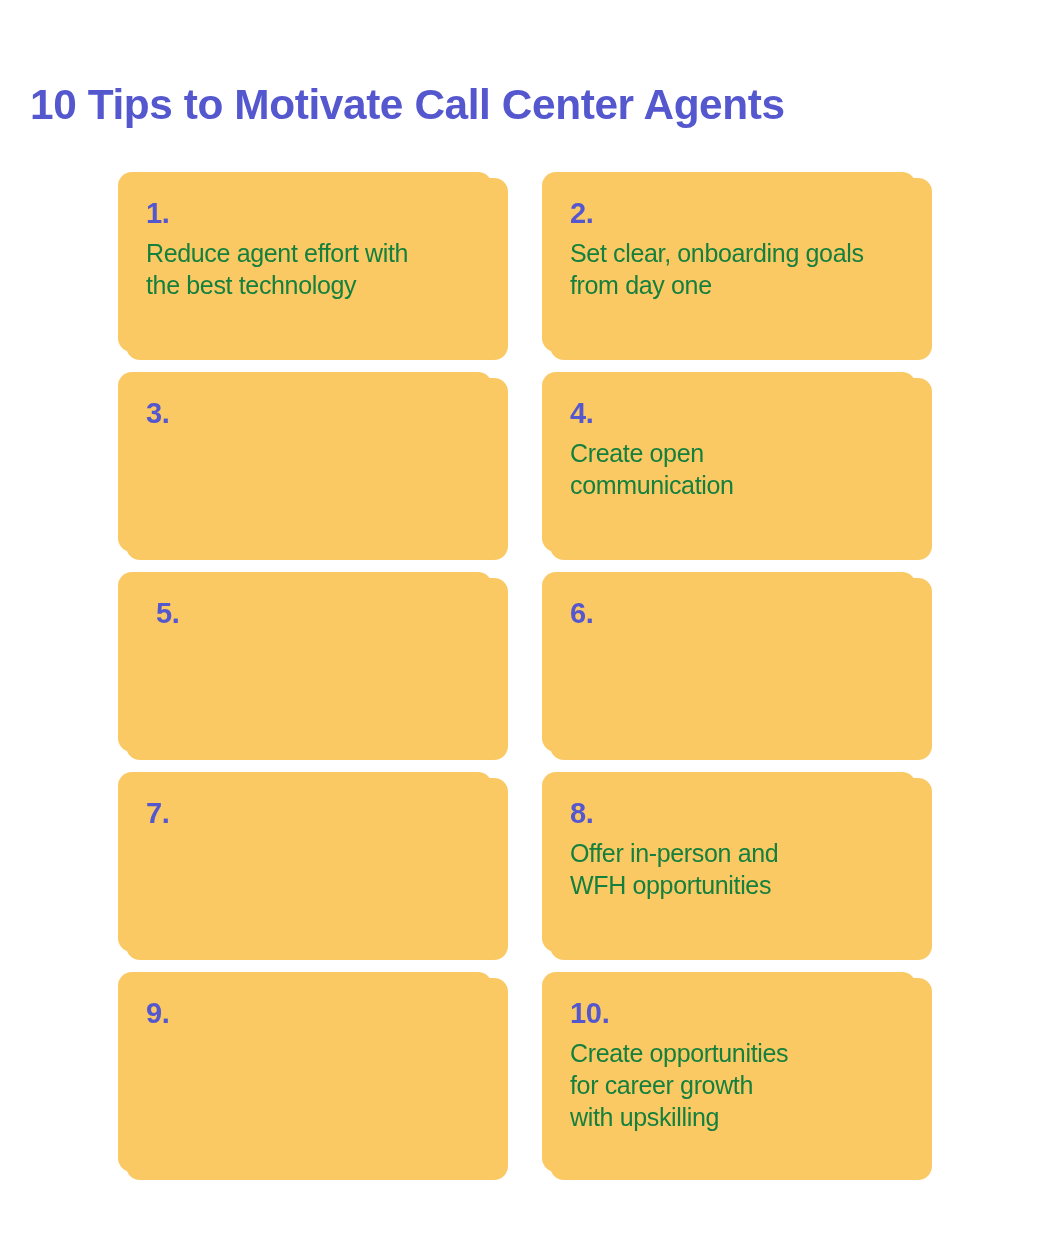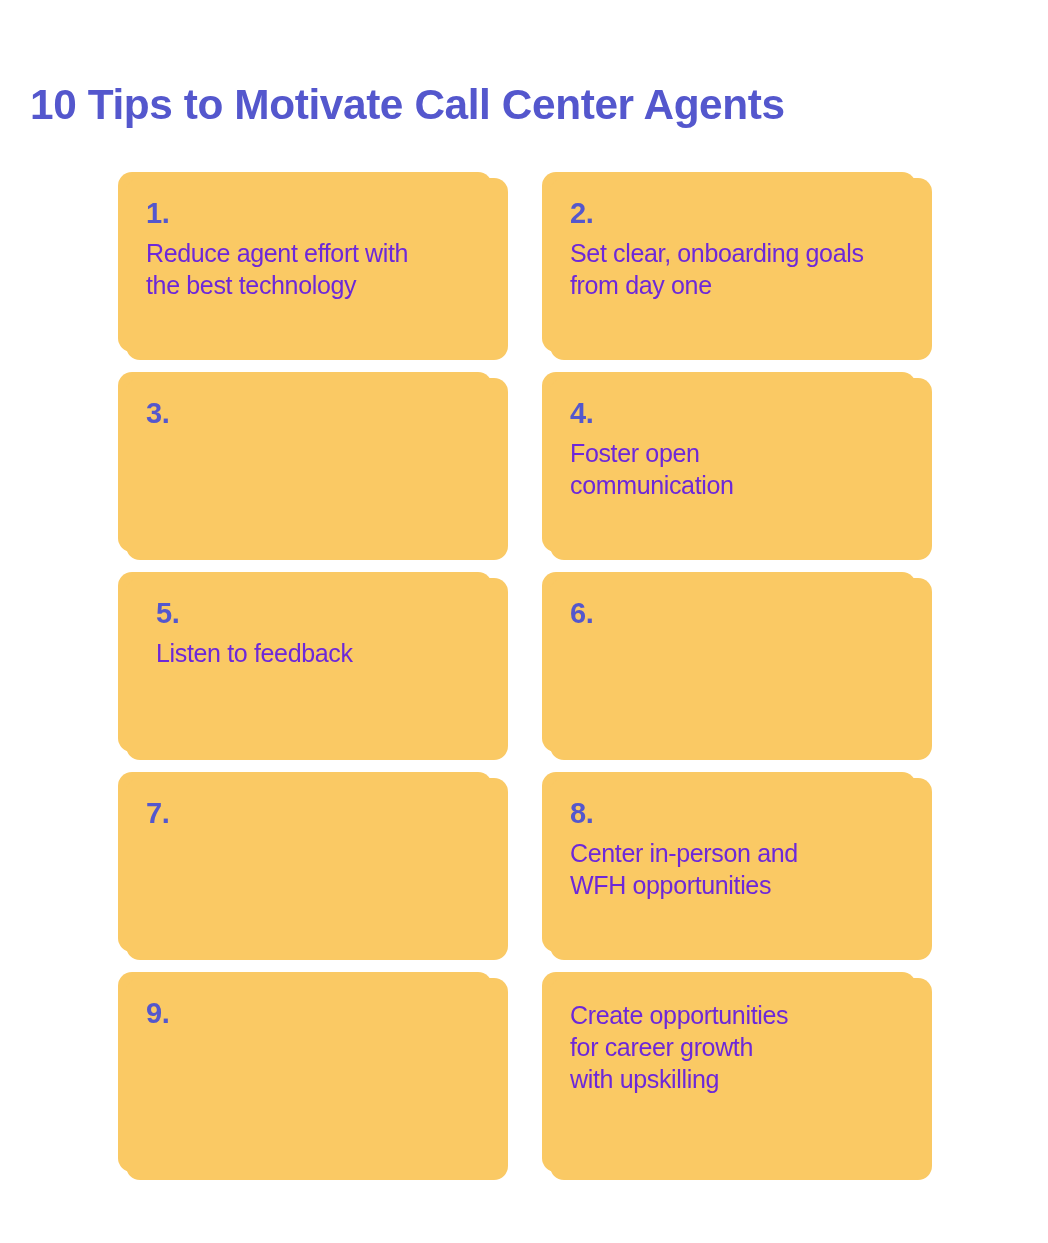--- a/index.html
+++ b/index.html
@@ -87,21 +87,21 @@
     font-weight: 700;
     color: #5457cd;
     line-height: 1;
     margin: 0 0 9px 0;
     letter-spacing: -0.3px;
   }
 
   .tip-text {
     font-size: 25px;
     font-weight: 400;
-    color: #6d28d9;
+    color: #15803d;
     line-height: 1.28;
     margin: 0;
     letter-spacing: -0.35px;
     white-space: pre-line;
   }
 </style>
 </head>
 <body>
 
 <h1 class="page-title">10 Tips to Motivate Call Center Agents</h1>
@@ -134,31 +134,30 @@
     <div class="card-body">
       <div class="tip-number">3.</div>
     </div>
   </div>
 
   <div class="tip-card">
     <div class="card-shape-back"></div>
     <div class="card-shape-front"></div>
     <div class="card-body">
       <div class="tip-number">4.</div>
-      <div class="tip-text">Foster open
+      <div class="tip-text">Create open
 communication</div>
     </div>
   </div>
 
   <div class="tip-card indented">
     <div class="card-shape-back"></div>
     <div class="card-shape-front"></div>
     <div class="card-body">
       <div class="tip-number">5.</div>
-      <div class="tip-text">Listen to feedback</div>
     </div>
   </div>
 
   <div class="tip-card">
     <div class="card-shape-back"></div>
     <div class="card-shape-front"></div>
     <div class="card-body">
       <div class="tip-number">6.</div>
     </div>
   </div>
@@ -169,36 +168,37 @@
     <div class="card-body">
       <div class="tip-number">7.</div>
     </div>
   </div>
 
   <div class="tip-card">
     <div class="card-shape-back"></div>
     <div class="card-shape-front"></div>
     <div class="card-body">
       <div class="tip-number">8.</div>
-      <div class="tip-text">Center in-person and
+      <div class="tip-text">Offer in-person and
 WFH opportunities</div>
     </div>
   </div>
 
   <div class="tip-card tall">
     <div class="card-shape-back"></div>
     <div class="card-shape-front"></div>
     <div class="card-body">
       <div class="tip-number">9.</div>
     </div>
   </div>
 
   <div class="tip-card tall">
     <div class="card-shape-back"></div>
     <div class="card-shape-front"></div>
     <div class="card-body">
+      <div class="tip-number">10.</div>
       <div class="tip-text">Create opportunities
 for career growth
 with upskilling</div>
     </div>
   </div>
 
 </div>
 
 </body></html>

